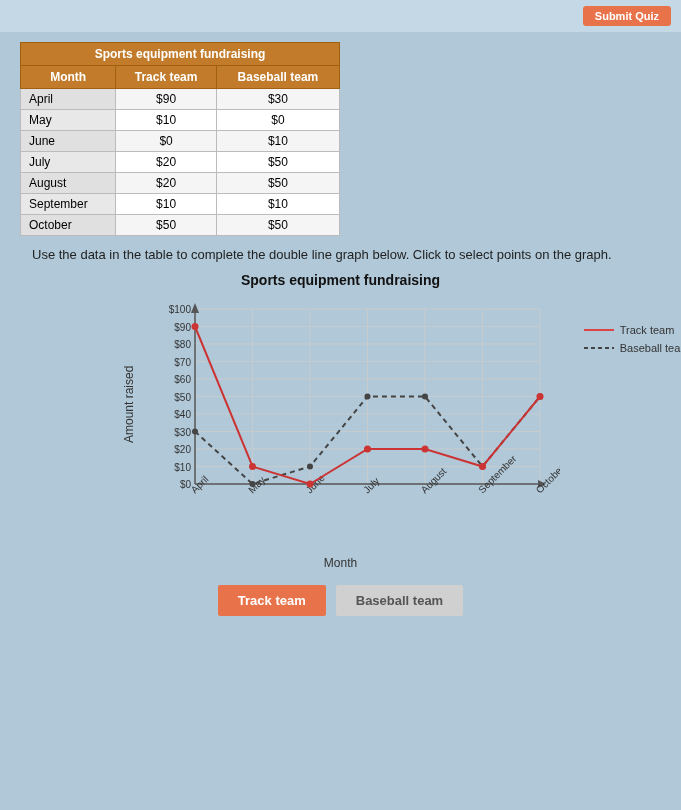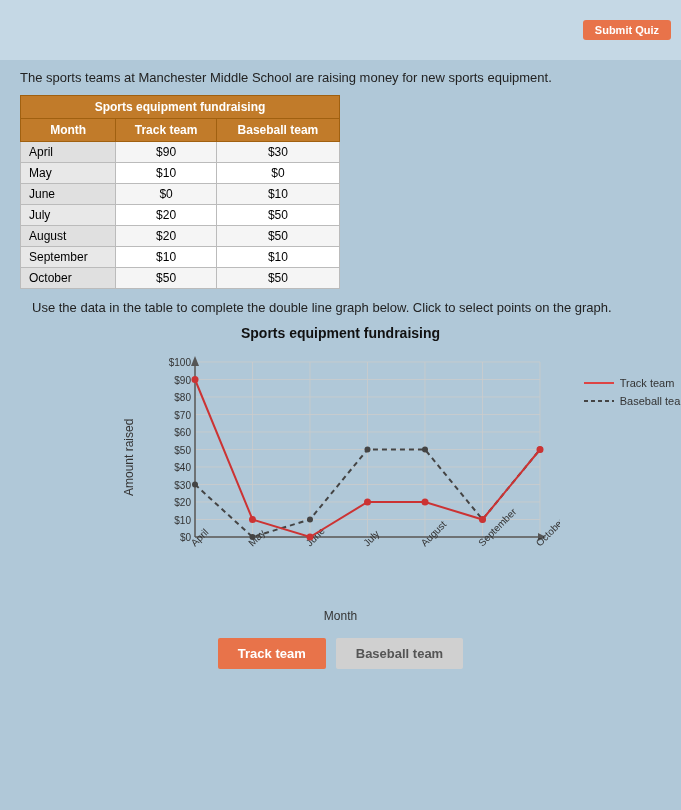--- a/index.html
+++ b/index.html
@@ -9,21 +9,21 @@
       font-size: 13px;
       width: 681px;
       min-height: 810px;
       position: relative;
       overflow: hidden;
     }
 
     .top-bar {
       display: flex;
       justify-content: flex-end;
-      padding: 20px 10px;
+      padding: 6px 10px;
       background: #c5d8e5;
     }
 
     .submit-btn {
       background: #e8734a;
       color: white;
       border: none;
       padding: 4px 12px;
       font-size: 11px;
       font-weight: bold;
@@ -203,21 +203,20 @@
     }
   </style>
 </head>
 <body>
 
 <div class="top-bar">
   <button class="submit-btn">Submit Quiz</button>
 </div>
 
 <div class="content">
-  <p class="intro-text">The sports teams at Manchester Middle School are raising money for new sports equipment.</p>
 
   <div class="table-container">
     <table class="data-table">
       <thead>
         <tr>
           <th colspan="3" class="table-title">Sports equipment fundraising</th>
         </tr>
         <tr id="table-header-row">
         <th>Month</th>
             <th>Track team</th>

